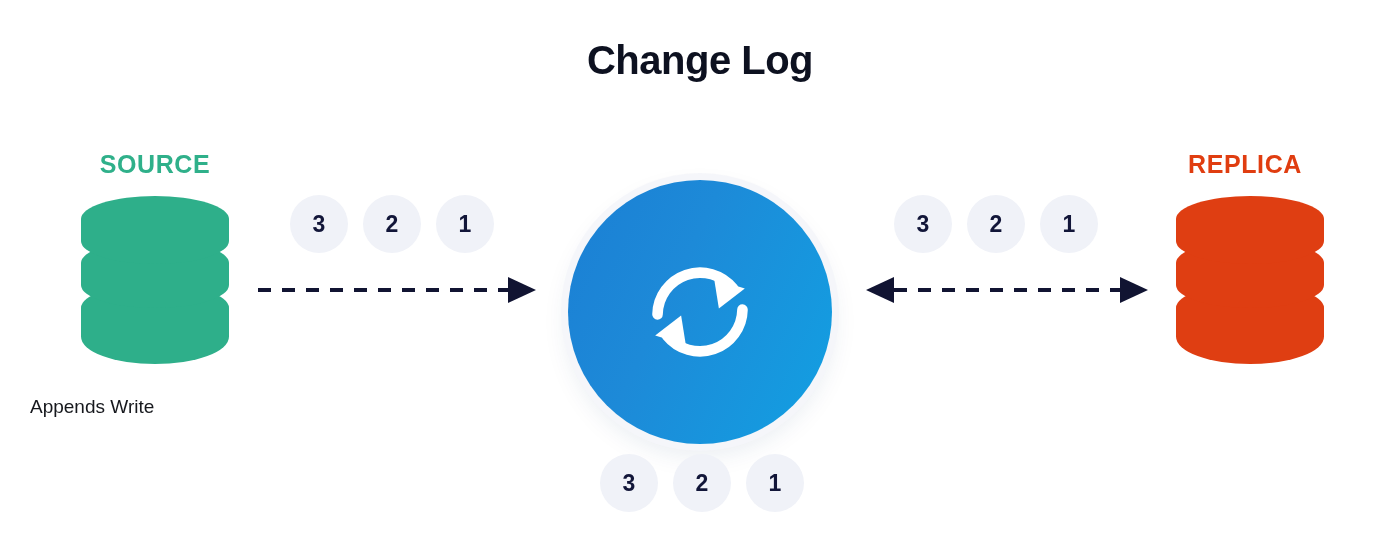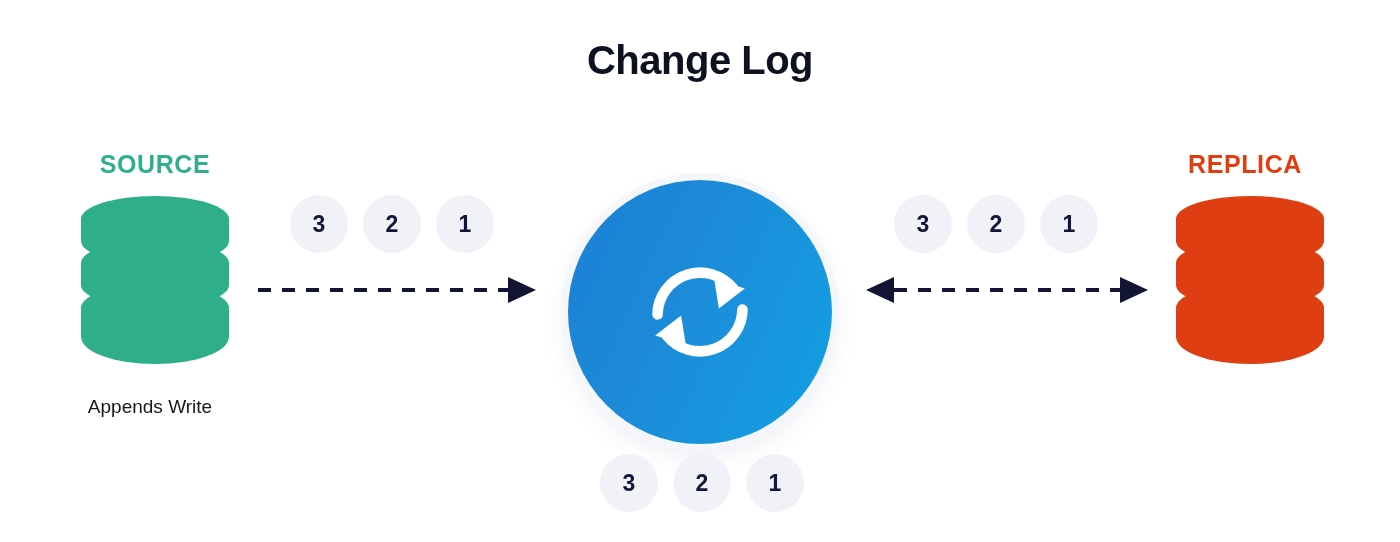--- a/index.html
+++ b/index.html
@@ -85,21 +85,20 @@
     top: 0px;
     height: 68px;
     border-radius: 50% 50% 50% 50% / 34% 34% 34% 34%;
   }
   .green .db-seg { background: #2eaf8a; }
   .red .db-seg { background: #df3e12; }
 
   
   .caption {
     position: absolute;
-    text-align: center;
     font-size: 19px;
     line-height: 29px;
     color: #16181d;
     font-weight: 400;
   }
   .caption-source { left: 30px; top: 392px; width: 240px; }
   .caption-replica { left: 1125px; top: 392px; width: 240px; }
 
   
   .hub-wrap {

